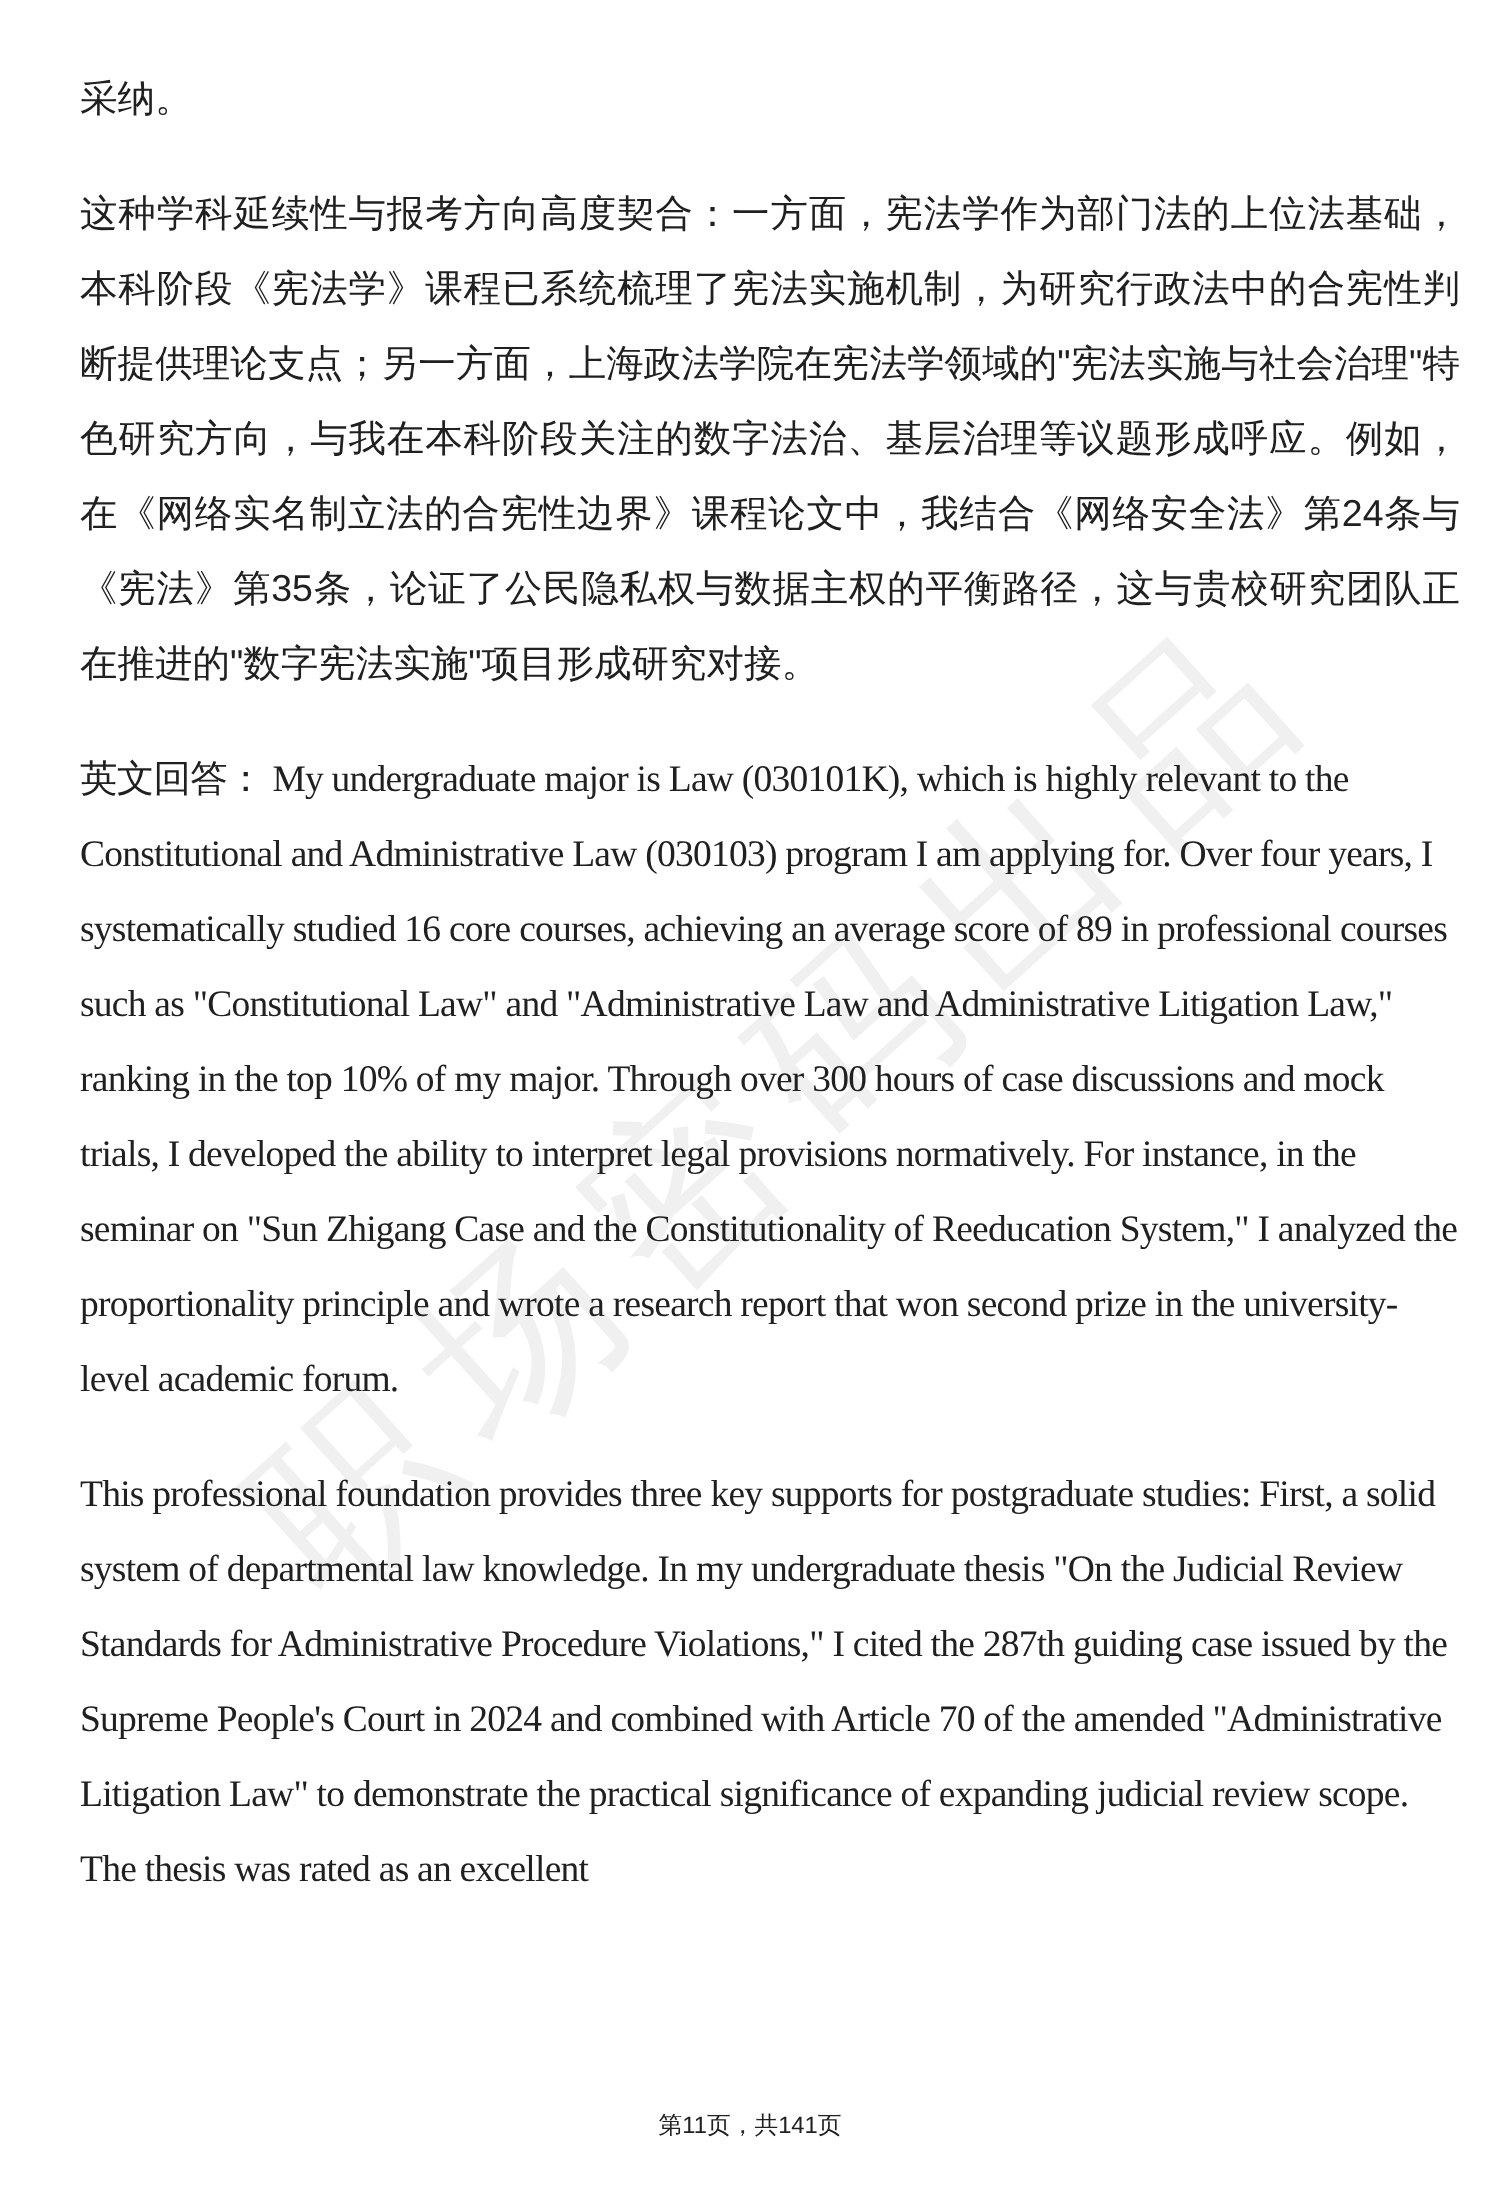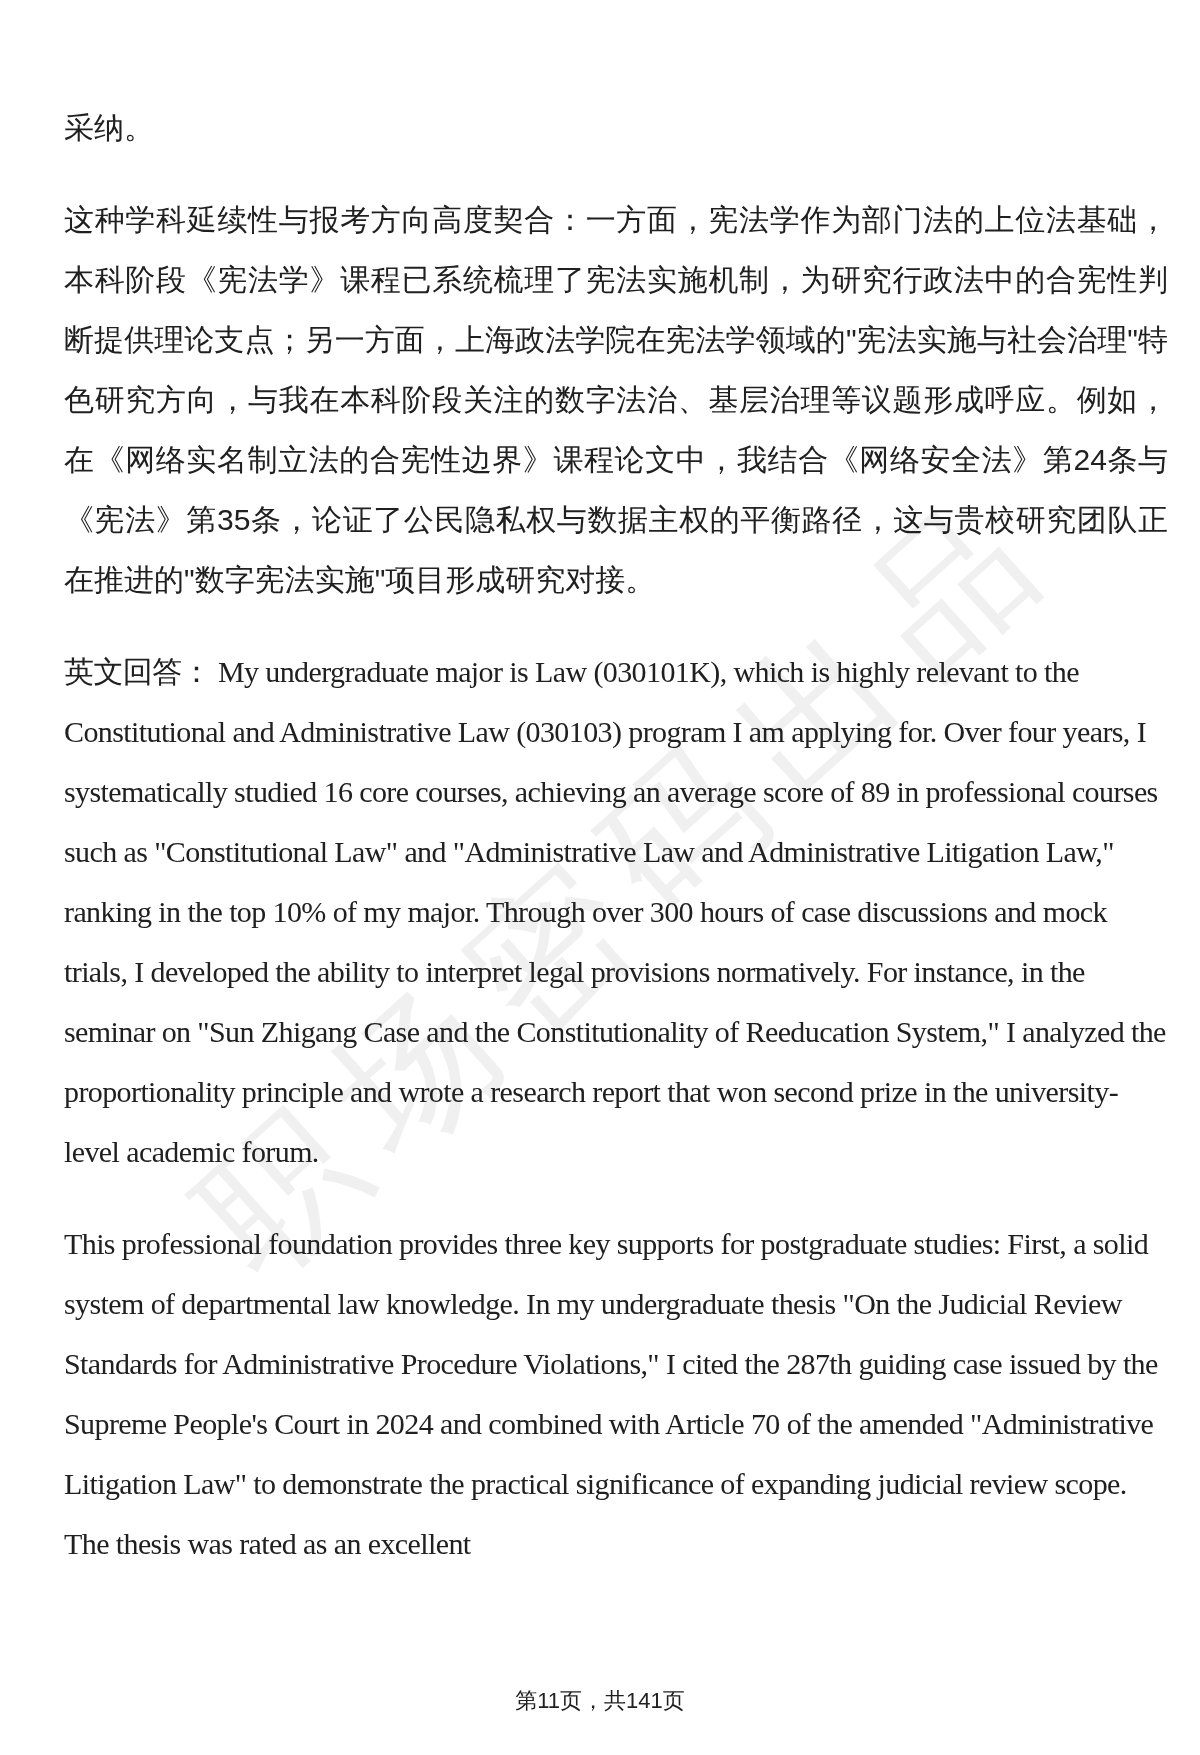--- a/index.html
+++ b/index.html
@@ -30,21 +30,20 @@
     font-weight: 400;
     transform: rotate(-42deg);
     transform-origin: 76px 76px;
     user-select: none;
     pointer-events: none;
   }
   .content {
     position: relative;
     z-index: 1;
     padding: 50px 32px 0 64px;
-    margin-top: 48px;
   }
   .para {
     margin: 0 0 32px 0;
     font-size: 30px;
     line-height: 60px;
   }
   .para.zh {
     text-align: justify;
   }
   .para.en {
@@ -52,21 +51,21 @@
     letter-spacing: -0.6px;
     font-family: Liberation Serif, serif;
   }
   .footer {
     position: absolute;
     left: 0;
     right: 0;
     top: 1684px;
     z-index: 1;
     text-align: center;
-    font-size: 22px;
+    font-size: 19px;
     line-height: 34px;
     color: #202020;
   }
 </style>
 </head>
 <body>
 
 <div class="page">
 
   <div class="watermark">职场密码出品</div>

